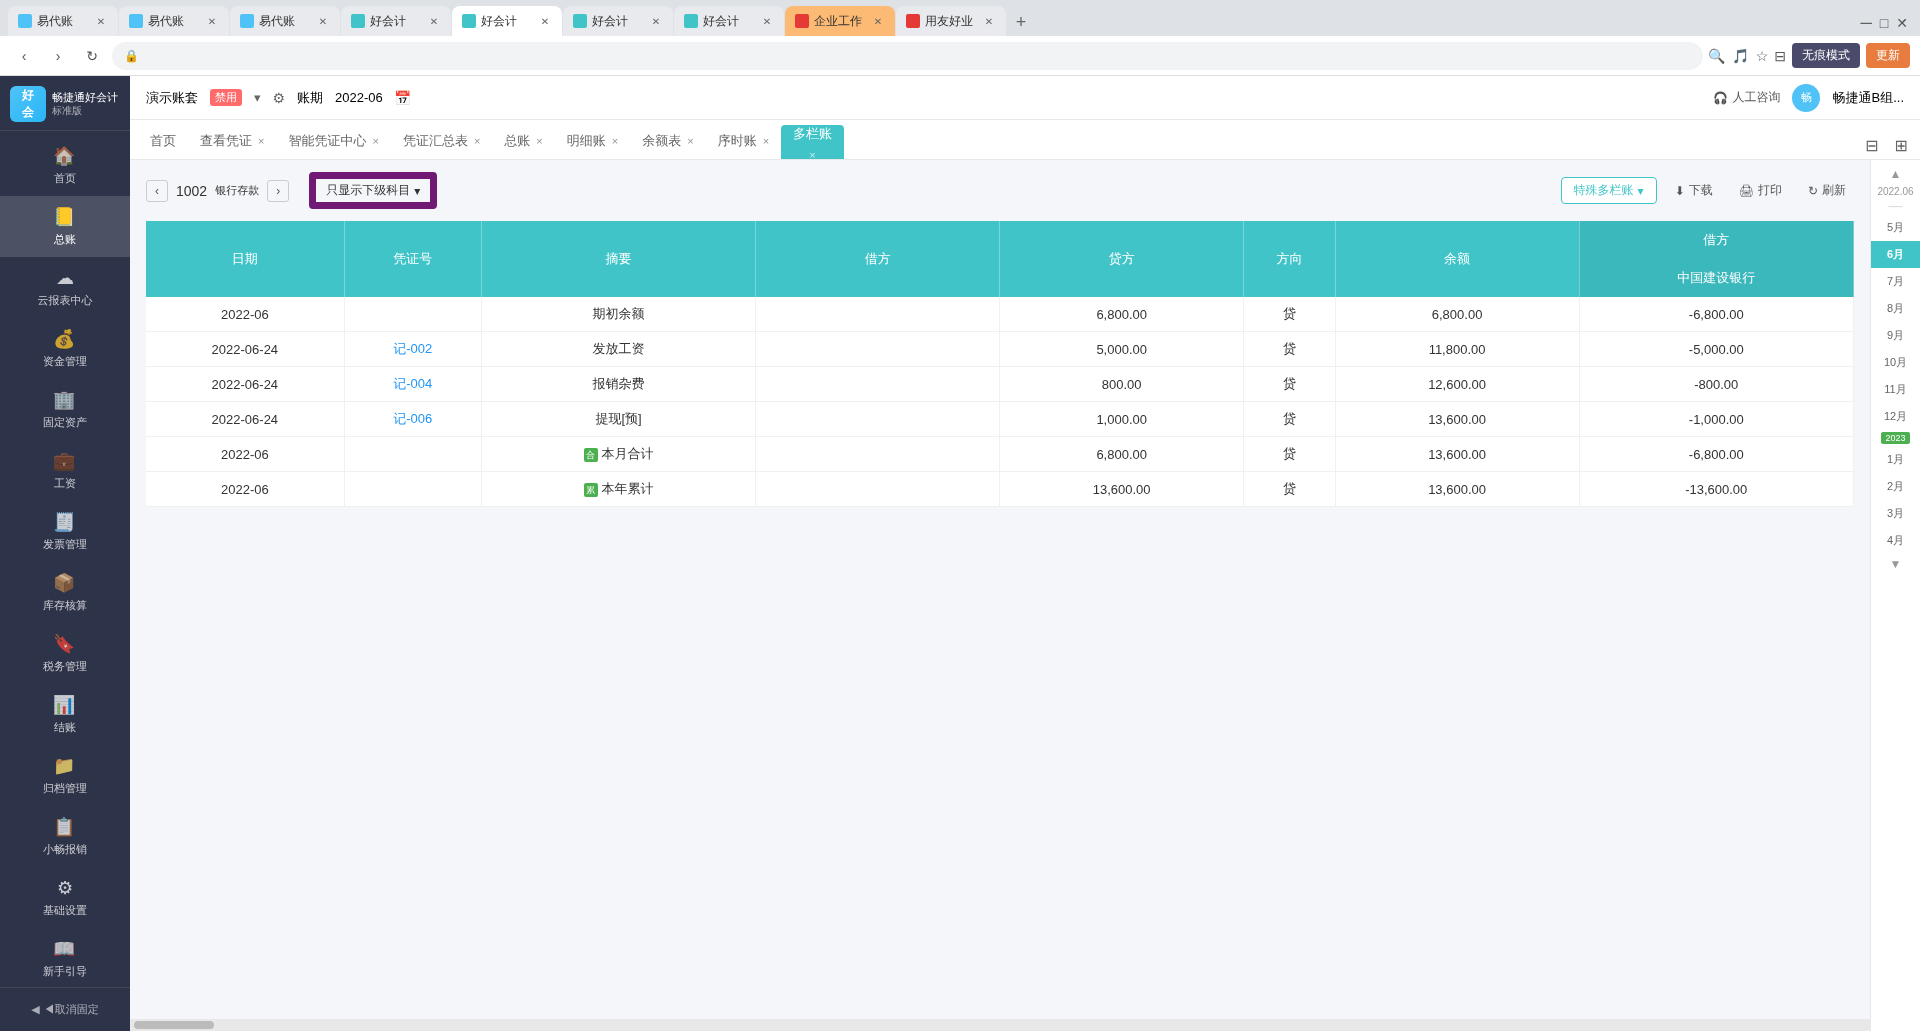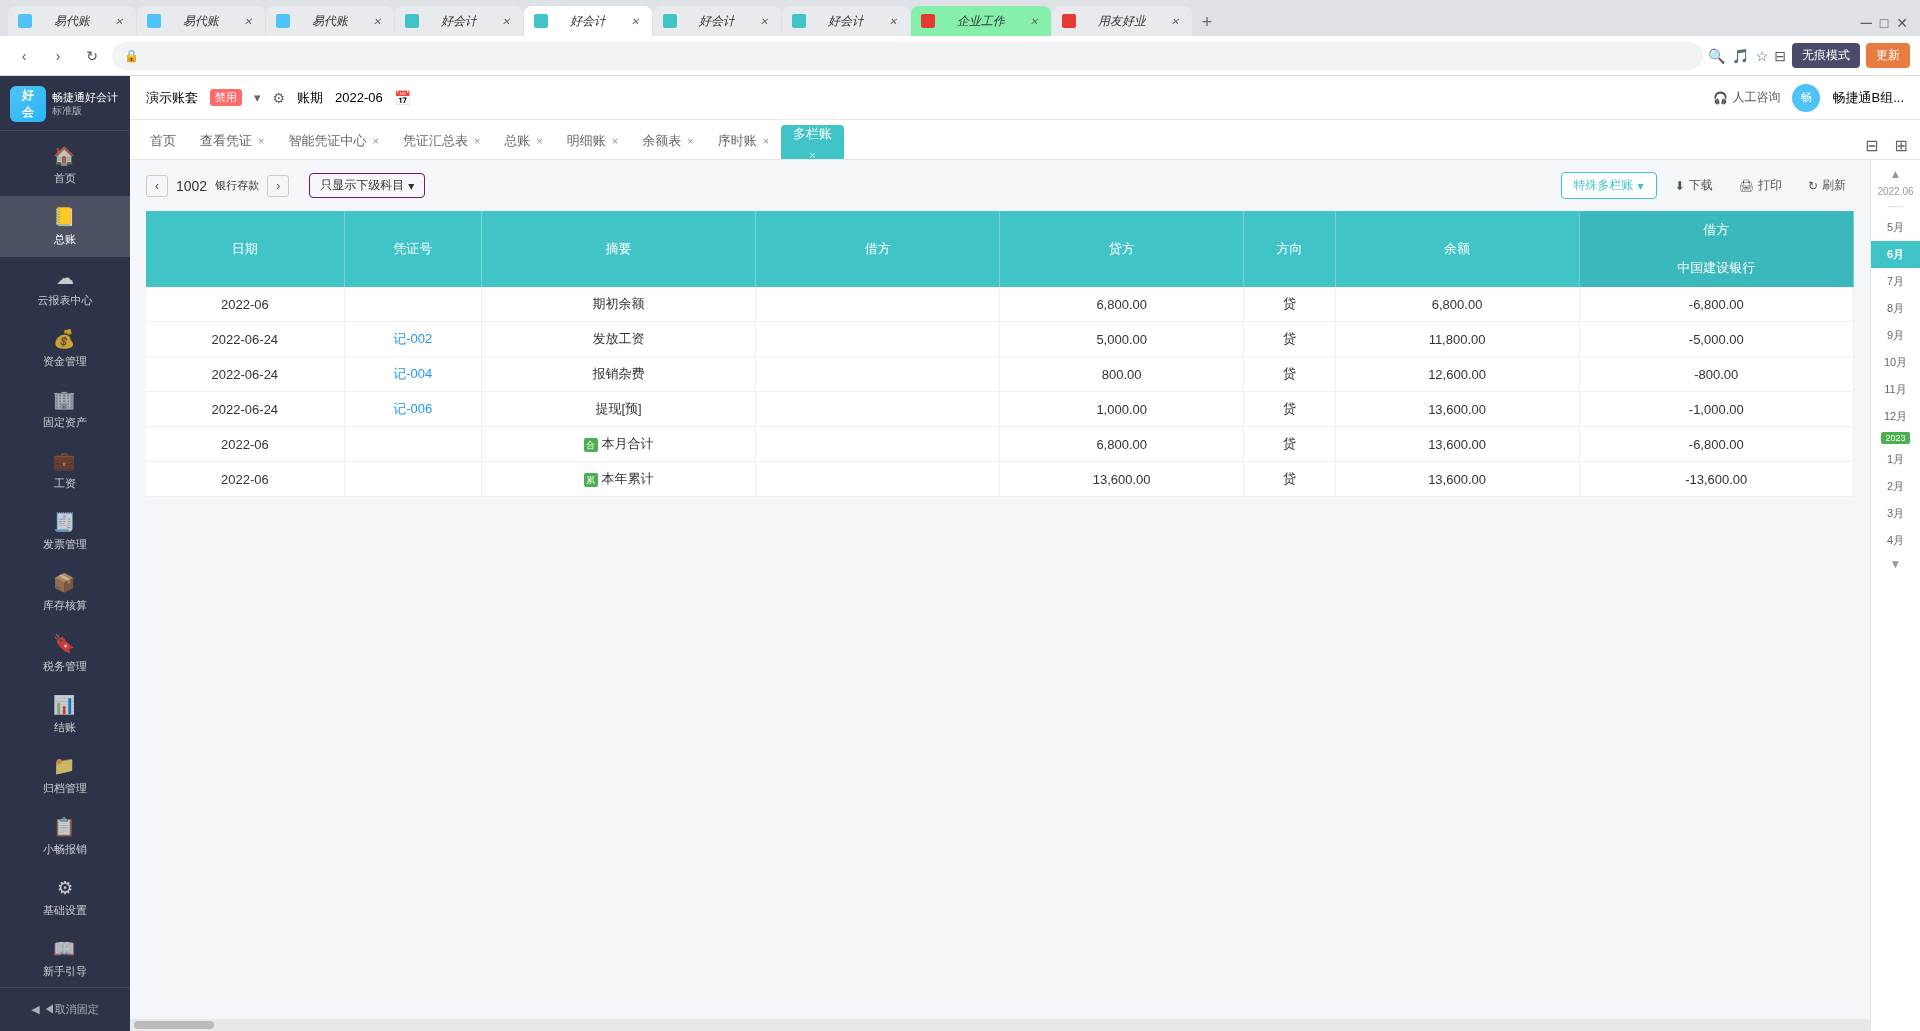--- a/index.html
+++ b/index.html
@@ -1,21 +1,21 @@
 <!DOCTYPE html>
 <html><head>
   <meta charset="utf-8">
   <style>
     * { margin: 0; padding: 0; box-sizing: border-box; }
     body { font-family: 'Microsoft YaHei', sans-serif; font-size: 13px; background: #f0f2f5; overflow: hidden; width: 1920px; height: 1031px; }
 
     
     .browser-chrome { background: #dee1e6; height: 36px; display: flex; align-items: center; }
     .tab-bar { display: flex; align-items: flex-end; height: 36px; overflow: hidden; }
-    .tab { display: flex; align-items: center; padding: 0 10px; height: 30px; background: #e8eaed; border-radius: 8px 8px 0 0; font-size: 12px; color: #333; margin-right: 1px; min-width: 120px; cursor: pointer; gap: 22px; font-style: italic; }
+    .tab { display: flex; align-items: center; padding: 0 10px; height: 30px; background: #e8eaed; border-radius: 8px 8px 0 0; font-size: 12px; color: #333; margin-right: 1px; min-width: 120px; cursor: pointer; gap: 5px; }
     .tab.active { background: #fff; }
     .tab-close { width: 14px; height: 14px; display: flex; align-items: center; justify-content: center; border-radius: 50%; font-size: 10px; color: #666; margin-left: auto; }
     .tab-add { width: 28px; height: 28px; display: flex; align-items: center; justify-content: center; font-size: 18px; color: #666; cursor: pointer; }
 
     
     .address-bar-row { background: #fff; height: 40px; display: flex; align-items: center; padding: 0 10px; gap: 8px; border-bottom: 1px solid #ddd; }
     .nav-btn { width: 28px; height: 28px; display: flex; align-items: center; justify-content: center; border-radius: 50%; cursor: pointer; color: #555; font-size: 14px; }
     .address-bar { flex: 1; height: 28px; background: #f1f3f4; border-radius: 14px; display: flex; align-items: center; padding: 0 12px; font-size: 12px; color: #333; overflow: hidden; white-space: nowrap; text-overflow: ellipsis; }
     .update-btn { background: #e87c3e; color: #fff; border-radius: 4px; padding: 4px 10px; font-size: 12px; cursor: pointer; }
     .incognito-btn { background: #4a4a6a; color: #fff; border-radius: 4px; padding: 4px 10px; font-size: 12px; cursor: pointer; }
@@ -55,21 +55,21 @@
     .tab-nav-actions { margin-left: auto; display: flex; align-items: center; padding-right: 8px; gap: 8px; }
     .tab-action-btn { font-size: 16px; color: #666; cursor: pointer; padding: 4px; }
 
     
     .content-area { flex: 1; display: flex; overflow: hidden; }
     .ledger-content { flex: 1; padding: 12px 16px; overflow: auto; position: relative; }
 
     
     .account-selector { display: flex; align-items: center; gap: 8px; margin-bottom: 12px; }
     .account-nav-btn { width: 22px; height: 22px; display: flex; align-items: center; justify-content: center; border: 1px solid #ccc; border-radius: 3px; cursor: pointer; font-size: 12px; color: #555; }
-    .sub-account-toggle { display: flex; align-items: center; gap: 4px; border: 1px solid #701a75; border-radius: 4px; padding: 3px 10px; font-size: 12px; color: #333; cursor: pointer; margin-left: 12px; }
+    .sub-account-toggle { display: flex; align-items: center; gap: 4px; border: 7px solid #701a75; border-radius: 4px; padding: 3px 10px; font-size: 12px; color: #333; cursor: pointer; margin-left: 12px; }
     .toolbar-right { margin-left: auto; display: flex; align-items: center; gap: 10px; }
     .multi-col-btn { border: 1px solid #40c4c8; color: #40c4c8; border-radius: 4px; padding: 4px 12px; font-size: 12px; cursor: pointer; display: flex; align-items: center; gap: 4px; background: #fff; }
     .toolbar-btn { display: flex; align-items: center; gap: 4px; font-size: 12px; color: #555; cursor: pointer; padding: 4px 8px; }
 
     
     .ledger-table { width: 100%; border-collapse: collapse; background: #fff; }
     .ledger-table thead tr th { background: #40c4c8; color: #fff; text-align: center; padding: 10px 8px; font-size: 13px; font-weight: normal; border-right: 1px solid rgba(255,255,255,0.3); }
     .ledger-table thead tr:first-child th:last-child { background: #3ab8bc; }
     .ledger-table tbody tr td { padding: 8px 12px; border-bottom: 1px solid #f0f0f0; font-size: 13px; color: #333; text-align: center; border-right: 1px solid #f0f0f0; }
     .ledger-link { color: #2196f3; text-decoration: none; cursor: pointer; }
@@ -131,21 +131,21 @@
       <span style="font-size:12px;color:#333;flex:1;overflow:hidden;text-overflow:ellipsis;white-space:nowrap;">好会计</span>
       <span class="tab-close">✕</span>
     </div>
 
     <div class="tab" style="background:#e8eaed; min-width:110px; max-width:140px;">
       <div style="width:14px;height:14px;background:#40c4c8;border-radius:2px;flex-shrink:0;"></div>
       <span style="font-size:12px;color:#333;flex:1;overflow:hidden;text-overflow:ellipsis;white-space:nowrap;">好会计</span>
       <span class="tab-close">✕</span>
     </div>
 
-    <div class="tab" style="background:#86efac; min-width:110px; max-width:140px;">
+    <div class="tab" style="background:#fdba74; min-width:110px; max-width:140px;">
       <div style="width:14px;height:14px;background:#e53935;border-radius:2px;flex-shrink:0;"></div>
       <span style="font-size:12px;color:#333;flex:1;overflow:hidden;text-overflow:ellipsis;white-space:nowrap;">企业工作</span>
       <span class="tab-close">✕</span>
     </div>
 
     <div class="tab" style="background:#e8eaed; min-width:110px; max-width:140px;">
       <div style="width:14px;height:14px;background:#e53935;border-radius:2px;flex-shrink:0;"></div>
       <span style="font-size:12px;color:#333;flex:1;overflow:hidden;text-overflow:ellipsis;white-space:nowrap;">用友好业</span>
       <span class="tab-close">✕</span>
     </div>

